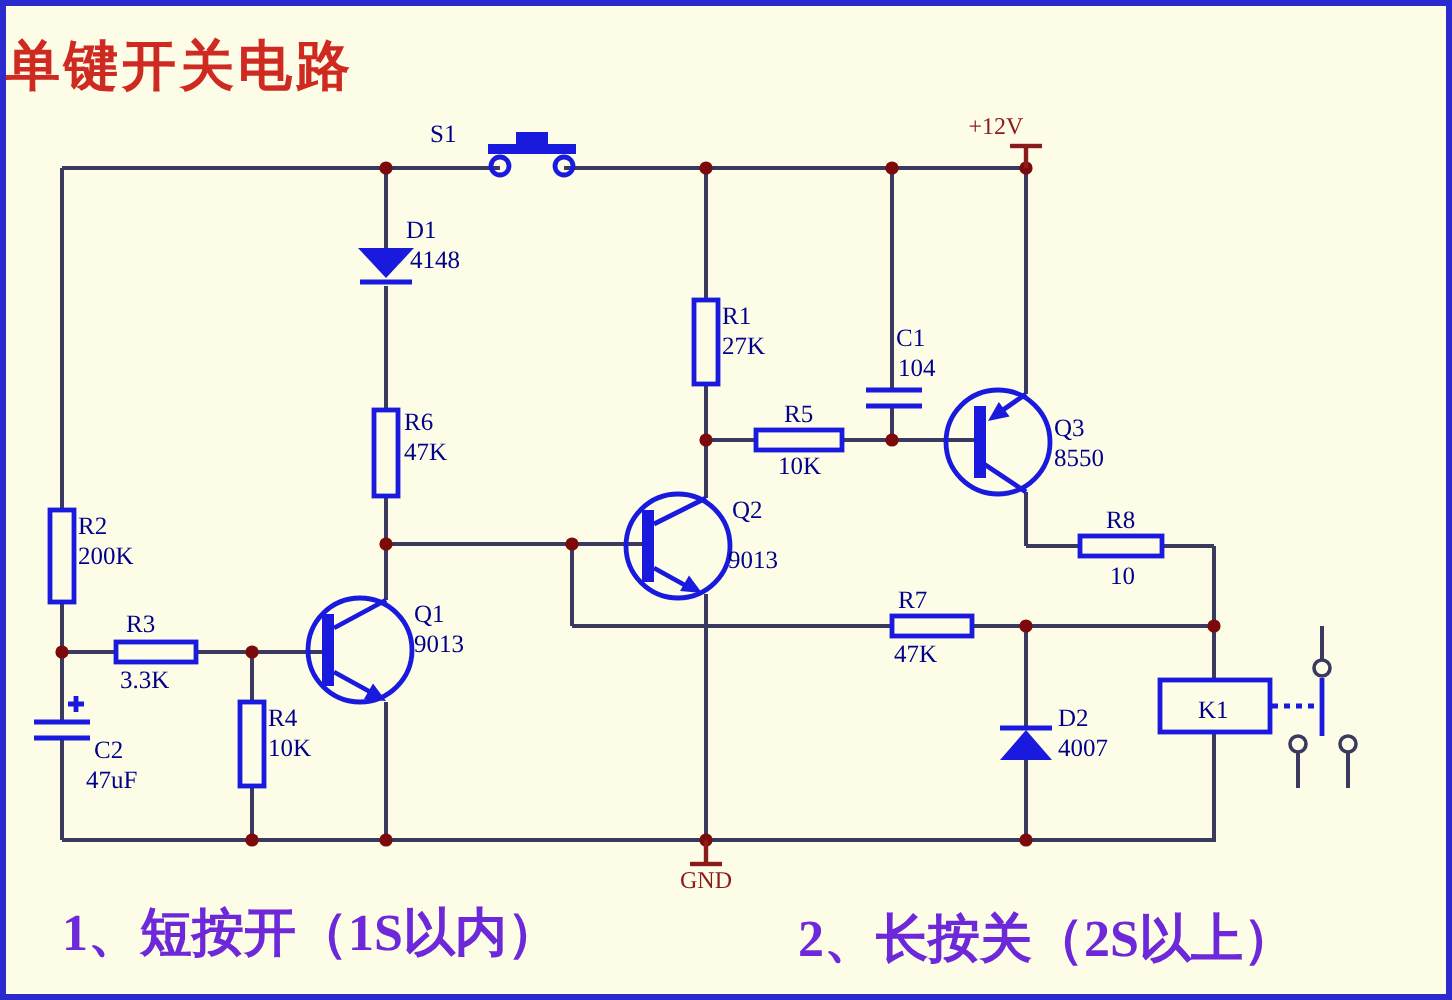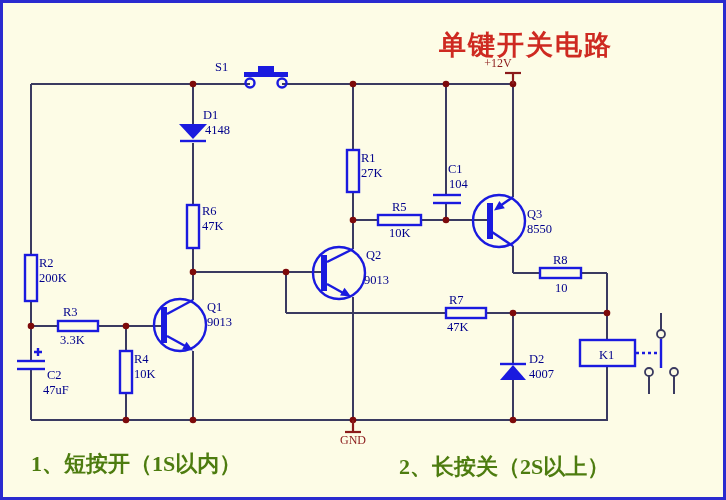--- a/index.html
+++ b/index.html
@@ -2,25 +2,25 @@
 <html><head>
 <meta charset="utf-8">
 <style>
   html,body{margin:0;padding:0;background:#ffffff;}
   .frame{
     position:relative;width:726px;height:500px;box-sizing:border-box;
     background:#FDFCE6;border:3px solid #2A2ACF;overflow:hidden;
     font-family:"Liberation Serif","DejaVu Serif",serif;
   }
   .title{
-    position:absolute;left:0;top:24px;width:610px;text-align:right;
+    position:absolute;left:0;top:12px;width:610px;text-align:left;
     font-size:27px;font-weight:bold;color:#CE2A21;letter-spacing:2px;
   }
   .note{
-    position:absolute;font-size:22px;font-weight:bold;color:#4d7c0f;
+    position:absolute;font-size:26px;font-weight:bold;color:#6d28d9;
     white-space:nowrap;
   }
   .note1{left:28px;top:446px;}
   .note2{left:396px;top:449px;}
   svg{position:absolute;left:0;top:0;}
   svg text{
     font-family:"Liberation Serif","DejaVu Serif",serif;
     font-size:12.5px;fill:#00008B;
   }
   svg text.pwr{fill:#8B1A1A;font-size:12px;}

